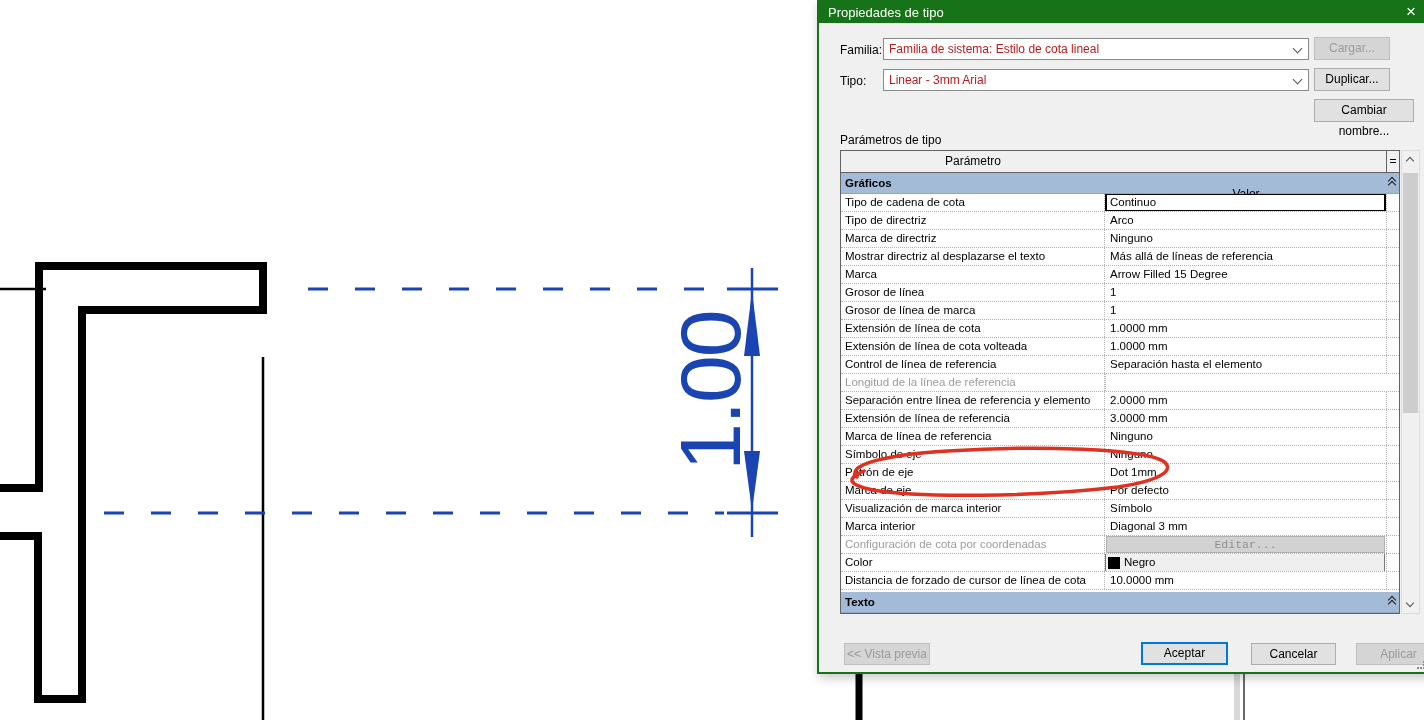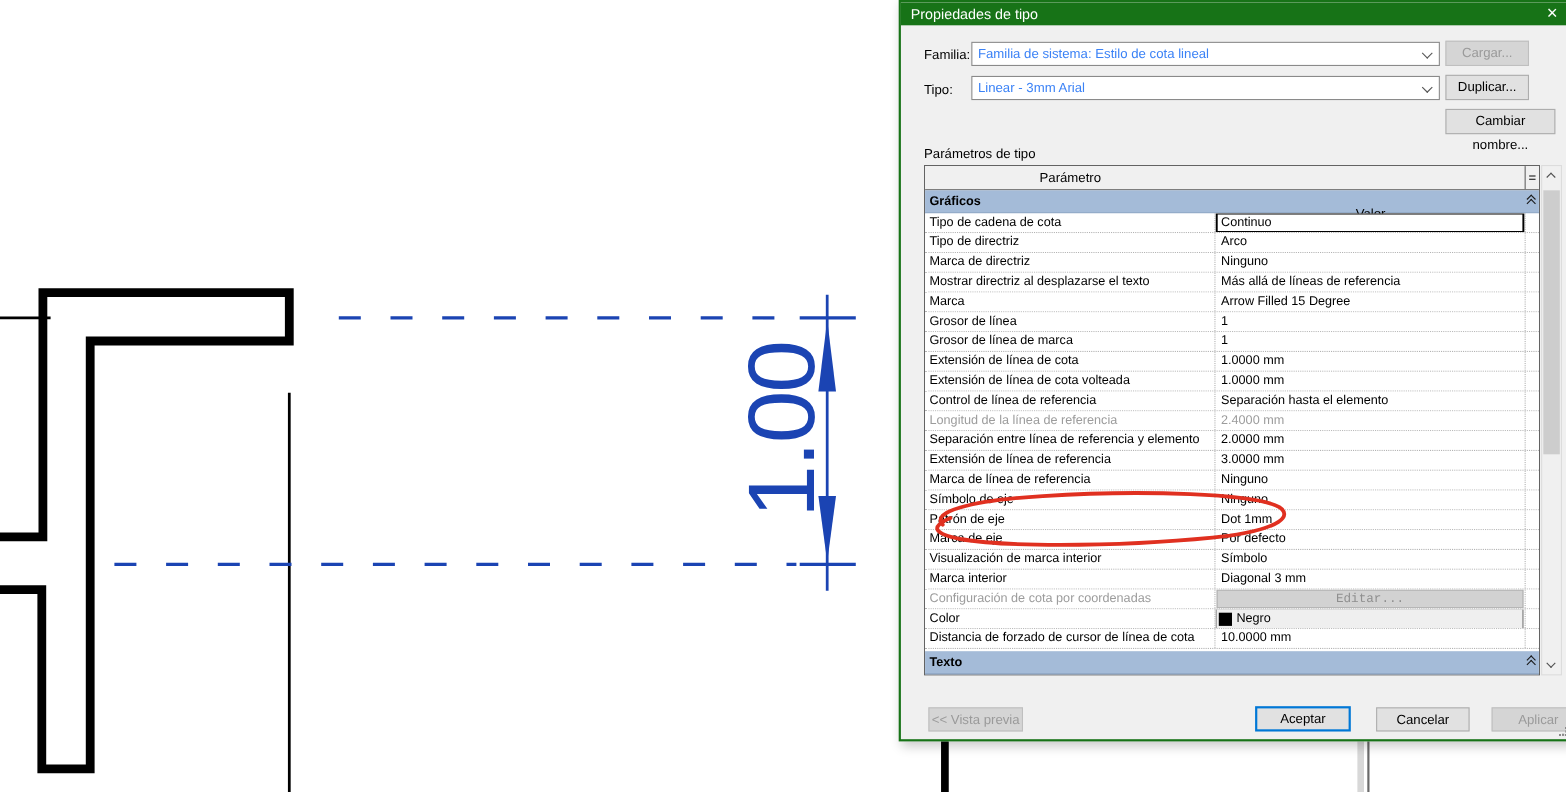--- a/index.html
+++ b/index.html
@@ -14,21 +14,21 @@
   #dialog { position:absolute; left:817px; top:0; width:613px; height:674px;
             background:#f0f0f0; border:2px solid #177317; z-index:10;
             box-shadow:2px 4px 10px rgba(0,0,0,.22); overflow:hidden; }
   #titlebar { position:absolute; left:0; top:0; width:100%; height:21px; background:#177317;
               color:#fff; font-size:13px; line-height:21px; padding-left:9px; }
   #close-btn { position:absolute; right:8px; top:0px; width:18px; height:20px; color:#fff;
                font-size:17px; line-height:19px; text-align:center; cursor:default; }
 
   .lbl { position:absolute; font-size:12px; color:#000; }
   .combo { position:absolute; height:22px; background:#fff; border:1px solid #8a8a8a;
-           font-size:12px; line-height:20px; padding-left:5px; color:#3b82f6; }
+           font-size:12px; line-height:20px; padding-left:5px; color:#b91c1c; }
   .combo .chev { position:absolute; right:7px; top:6px; width:7px; height:7px;
                  border-right:1.4px solid #565656; border-bottom:1.4px solid #565656;
                  transform:rotate(45deg); }
   .btn { position:absolute; background:#e1e1e1; border:1px solid #adadad; font-size:12px;
          text-align:center; color:#000; }
   .btn.disabled { background:#d5d5d5; border-color:#bfbfbf; color:#9a9a9a; }
   .btn.default { border:2px solid #0078d7; }
 
   
   #ptable { position:absolute; left:21px; top:148px; width:560px; height:464px;
@@ -191,21 +191,20 @@
           <div class="cell value">1.0000 mm</div>
           <div class="cell eq"></div>
         </div>
         <div class="p-row">
           <div class="cell param">Control de línea de referencia</div>
           <div class="cell value">Separación hasta el elemento</div>
           <div class="cell eq"></div>
         </div>
         <div class="p-row disabled">
           <div class="cell param">Longitud de la línea de referencia</div>
-          <div class="cell value">2.4000 mm</div>
           <div class="cell eq"></div>
         </div>
         <div class="p-row">
           <div class="cell param">Separación entre línea de referencia y elemento</div>
           <div class="cell value">2.0000 mm</div>
           <div class="cell eq"></div>
         </div>
         <div class="p-row">
           <div class="cell param">Extensión de línea de referencia</div>
           <div class="cell value">3.0000 mm</div>

